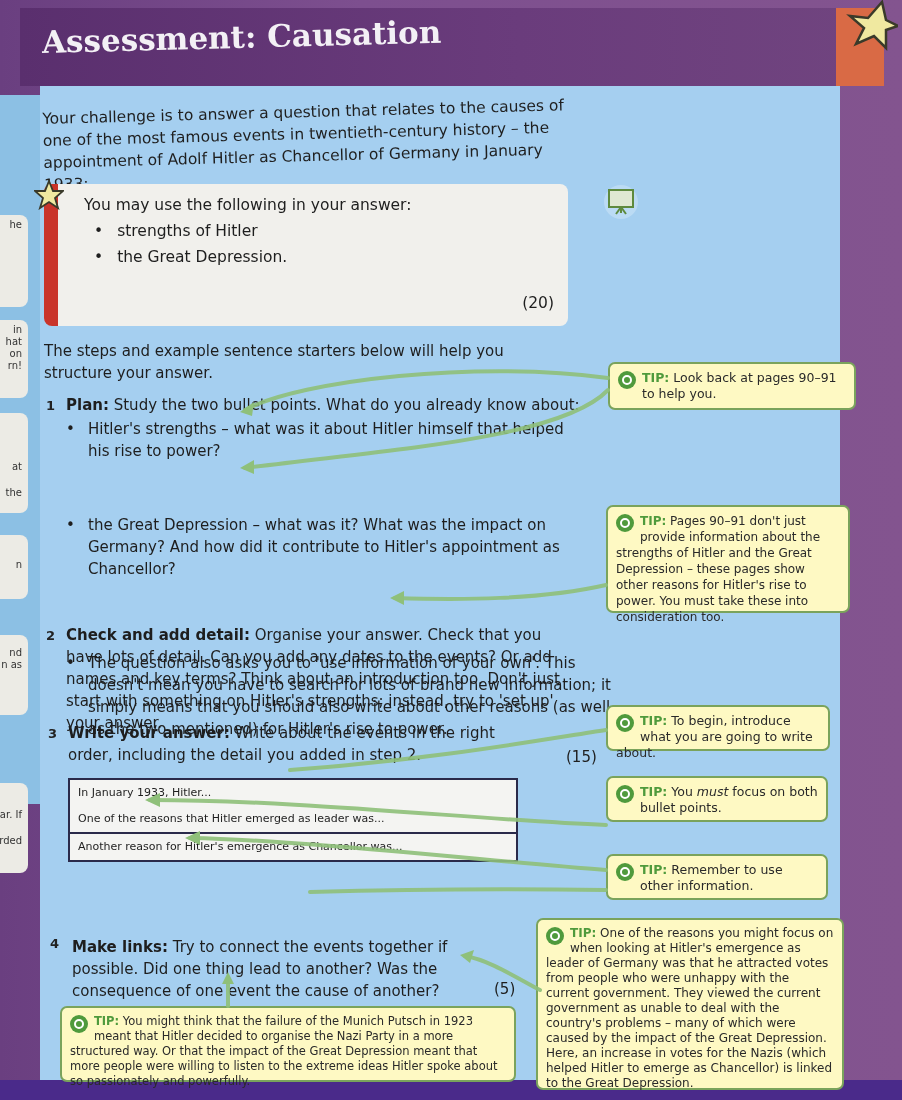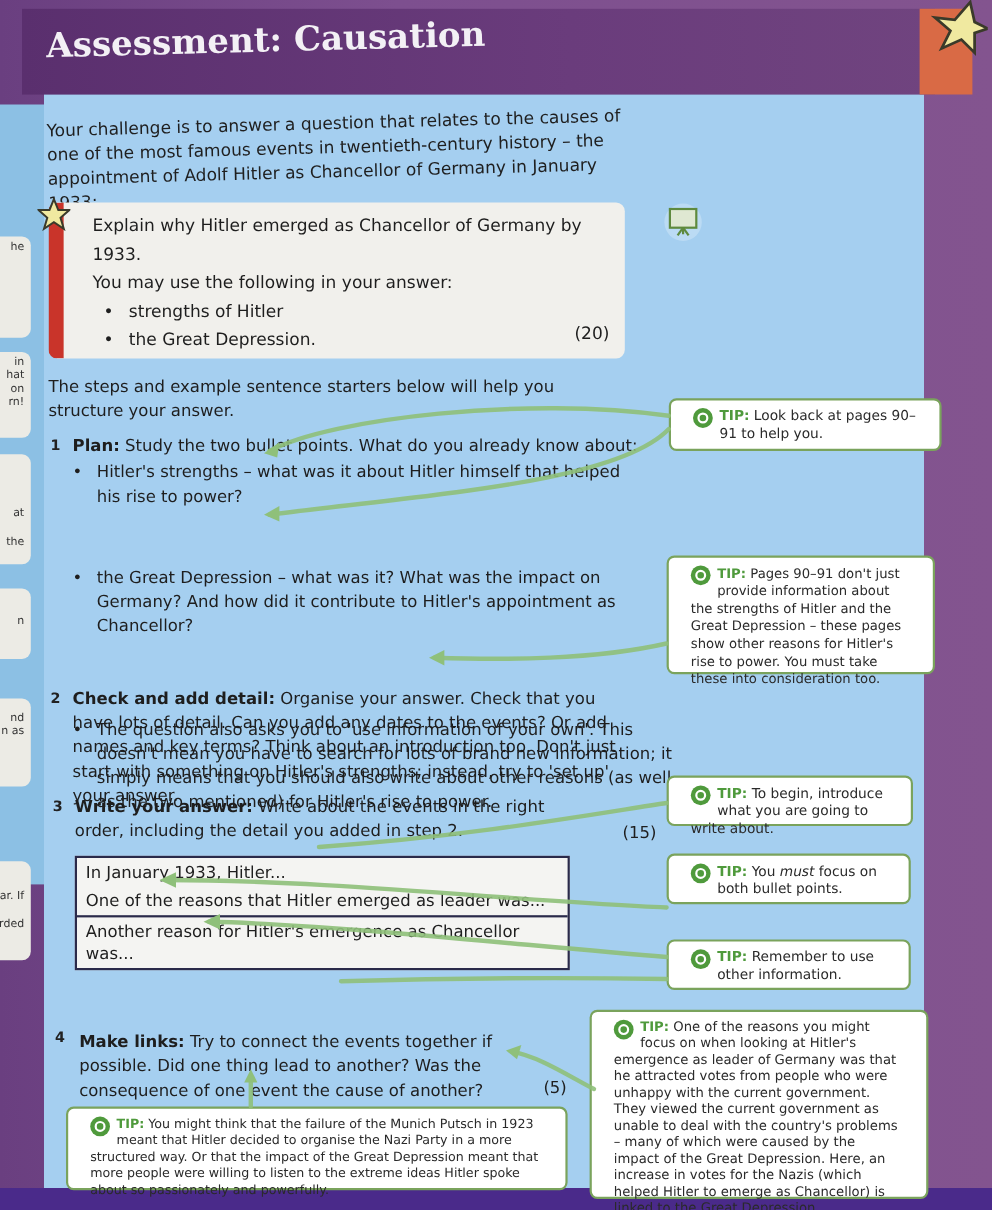--- a/index.html
+++ b/index.html
@@ -73,38 +73,38 @@
       border-radius:50%; background:rgba(255,255,255,0.25);
     }
     .body-text {
       position:absolute; font-size:15px; line-height:22px; color:#1e1e1e;
     }
     .step-num { position:absolute; font-size:13px; font-weight:bold; }
     .bold { font-weight:bold; }
     .bl { position:relative; padding-left:26px; }
     .bl::before { content:"•"; position:absolute; left:4px; }
     .tip {
-      position:absolute; background:#ffffff; border:2px solid #7aa35c;
+      position:absolute; background:#fef9c3; border:2px solid #7aa35c;
       border-radius:7px; box-sizing:border-box; font-size:12.5px;
-      line-height:16px; color:#2a2a2a; padding:6px 20px;
+      line-height:16px; color:#2a2a2a; padding:6px 8px;
     }
     .tip .tip-label { color:#4f9a3c; font-weight:bold; }
     .tip-icon {
       display:inline-block; width:18px; height:18px; border-radius:50%;
       background:#4f9a3c; vertical-align:middle; margin-right:6px;
       position:relative; float:left; margin-top:1px;
     }
     .tip-icon::after {
       content:""; position:absolute; left:4px; top:4px; width:6px; height:6px;
       border:2px solid #fff; border-radius:50%;
     }
     .starters {
       position:absolute; left:68px; top:778px; width:446px;
       border:2px solid #2a2a4a; background:#f4f4f2;
-      font-size:15px; color:#1e1e1e;
+      font-size:11px; color:#1e1e1e;
     }
     .starter-row { padding:3px 8px; line-height:20px; border-top:2px solid #2a2a4a; }
     .starter-row.first { border-top:none; }
     .starter-row.plain { border-top:none; }
     svg.arrows { position:absolute; left:0; top:0; width:902px; height:1100px; pointer-events:none; }
   </style>
 </head>
 <body>
 
 <div class="purple-bg"></div>
@@ -137,21 +137,20 @@
 <div class="header-band"></div>
 <div class="header-orange"></div>
 <div class="title">Assessment: Causation</div>
 <svg class="corner-star" viewBox="0 0 56 56">
   <polygon points="40,2 44,20 56,26 44,30 44,48 32,36 14,44 22,28 8,16 26,18" fill="#f0e9a0" stroke="#3a3a2a" stroke-width="2.5"></polygon>
 </svg>
 
 <div class="intro">Your challenge is to answer a question that relates to the causes of one of the most famous events in twentieth-century history – the appointment of Adolf Hitler as Chancellor of Germany in January 1933:</div>
 
 <div class="question-box">
-  <div>Explain why Hitler emerged as Chancellor of Germany by 1933.</div>
   <div>You may use the following in your answer:</div>
   <div class="bullet">strengths of Hitler</div>
   <div class="bullet">the Great Depression.</div>
   <span class="marks">(20)</span>
 </div>
 <svg class="q-star" viewBox="0 0 30 30">
   <polygon points="15,1 19,11 29,11 21,18 24,28 15,22 6,28 9,18 1,11 11,11" fill="#f0e9a0" stroke="#3a3a2a" stroke-width="1.8"></polygon>
 </svg>
 
 <div class="board-icon">

